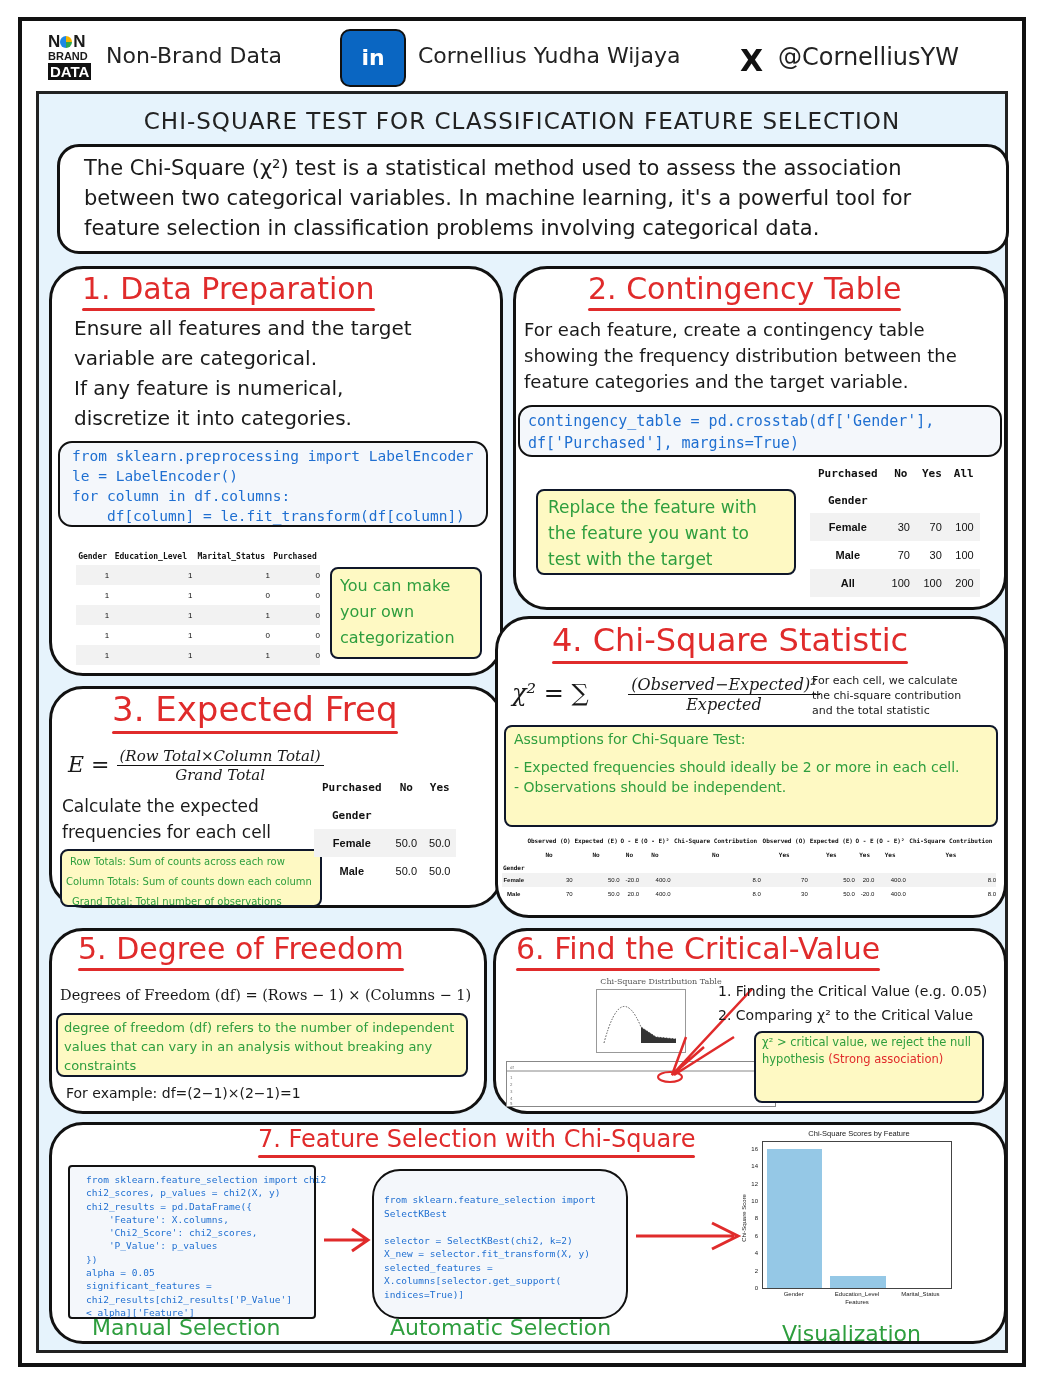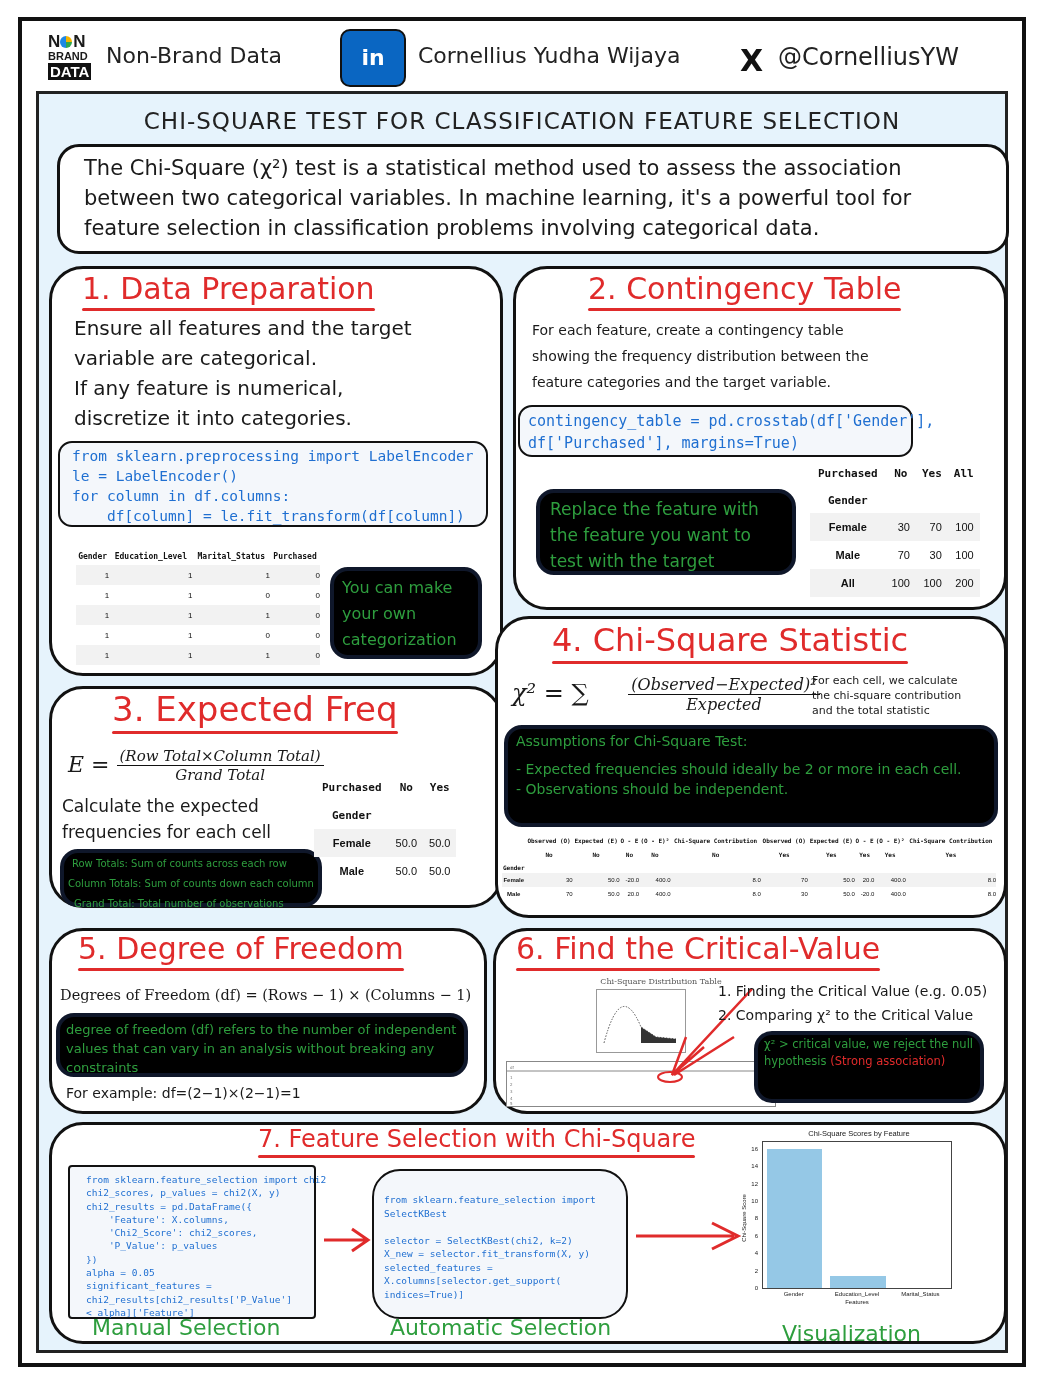--- a/index.html
+++ b/index.html
@@ -21,21 +21,21 @@
   .main-title { position: absolute; left: 0; top: 14px; width: 100%; text-align: center; font-size: 23px; letter-spacing: 1px; color: #222; }
 
   .box { position: absolute; background: #fff; border: 3px solid #111; border-radius: 34px; }
   .intro { left: 18px; top: 50px; width: 952px; height: 110px; border-radius: 22px; padding: 6px 24px; font-size: 21px; line-height: 30px; }
 
   .sec-title { position: absolute; color: #e02b2b; font-size: 30px; text-align: center; white-space: nowrap; }
   .sec-title .ul { display: block; height: 3px; background: #e02b2b; margin-top: 2px; border-radius: 2px; }
 
   .body-text { position: absolute; font-size: 19px; line-height: 30px; color: #1a1a1a; }
   .code { position: absolute; background: #f4f7fb; border: 2px solid #111; border-radius: 14px; font-family: "DejaVu Sans Mono", monospace; color: #1f6fd1; white-space: pre; }
-  .greenbox { position: absolute; border: 4px solid #0f172a; border-radius: 18px; color: #2e9e3e; background: #000000; }
+  .greenbox { position: absolute; border: 2px solid #0f172a; border-radius: 8px; color: #2e9e3e; background: #fef9c3; }
 
   table.df { position: absolute; border-collapse: collapse; font-family: "Liberation Sans", sans-serif; color: #111; }
   table.df th { font-family: "DejaVu Sans Mono", monospace; font-weight: 700; }
   table.df tr.alt td, table.df tr.alt th { background: #f2f2f2; }
   table.df td { text-align: right; }
 
   .chi-formula { position: absolute; font-family: "DejaVu Serif", serif; font-style: italic; }
   .frac { display: inline-block; vertical-align: middle; text-align: center; }
   .frac .num { display: block; border-bottom: 1.5px solid #111; padding: 0 3px; }
   .frac .den { display: block; }
@@ -127,26 +127,26 @@
         </table>
       <div class="greenbox" style="left:278px; top:298px; width:152px; height:92px; padding:4px 8px; font-size:16px; line-height:26px;">
         <div>You can make</div>
           <div>your own</div>
           <div>categorization</div>
       </div>
     </div>
 
     <div class="box" style="left:474px; top:172px; width:494px; height:344px;">
       <div class="sec-title" style="left:72px; top:2px;"><span>2. Contingency Table</span><span class="ul"></span></div>
-      <div class="body-text" style="left:8px; top:48px; font-size:14px; line-height:26px;margin-left:8px;">
+      <div class="body-text" style="left:8px; top:48px; font-size:18px; line-height:26px;">
         <div>For each feature, create a contingency table</div>
           <div>showing the frequency distribution between the</div>
           <div>feature categories and the target variable.</div>
       </div>
-      <div class="code" style="left:2px; top:136px; width:395px; height:52px; padding:3px 8px; font-size:15px; line-height:22px;">contingency_table = pd.crosstab(df['Gender'],
+      <div class="code" style="left:2px; top:136px; width:484px; height:52px; padding:3px 8px; font-size:15px; line-height:22px;">contingency_table = pd.crosstab(df['Gender'],
 df['Purchased'], margins=True)</div>
       <div class="greenbox" style="left:20px; top:220px; width:260px; height:86px; padding:3px 10px; font-size:17px; line-height:26px;">
         <div>Replace the feature with</div>
           <div>the feature you want to</div>
           <div>test with the target</div>
       </div>
       <table class="df" style="left:294px; top:190px; font-size:11px;">
         <tbody>
             <tr style="height:28px;">
               <th style="padding:0 8px;">Purchased</th>

